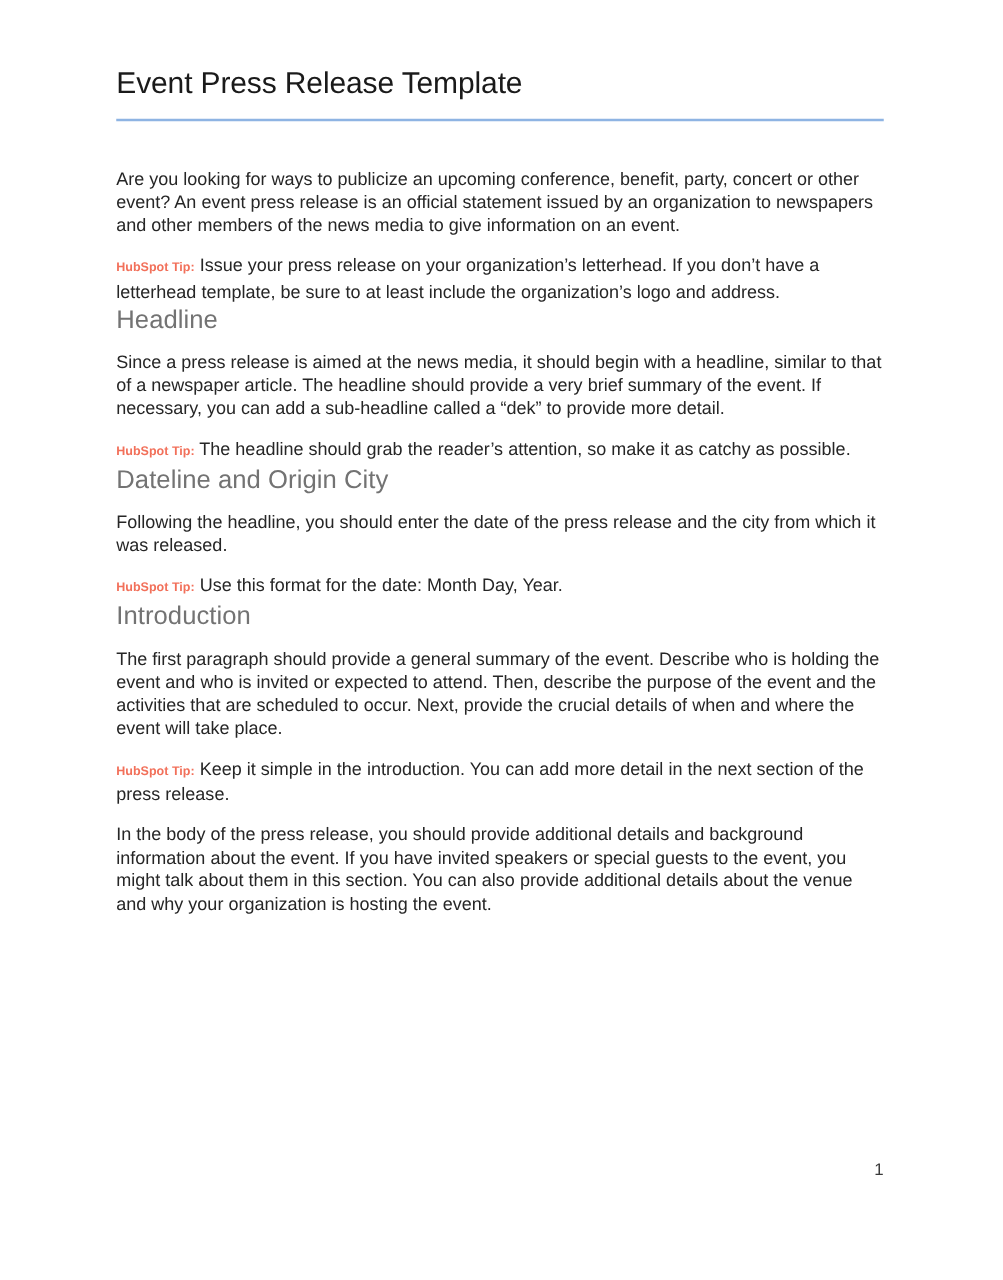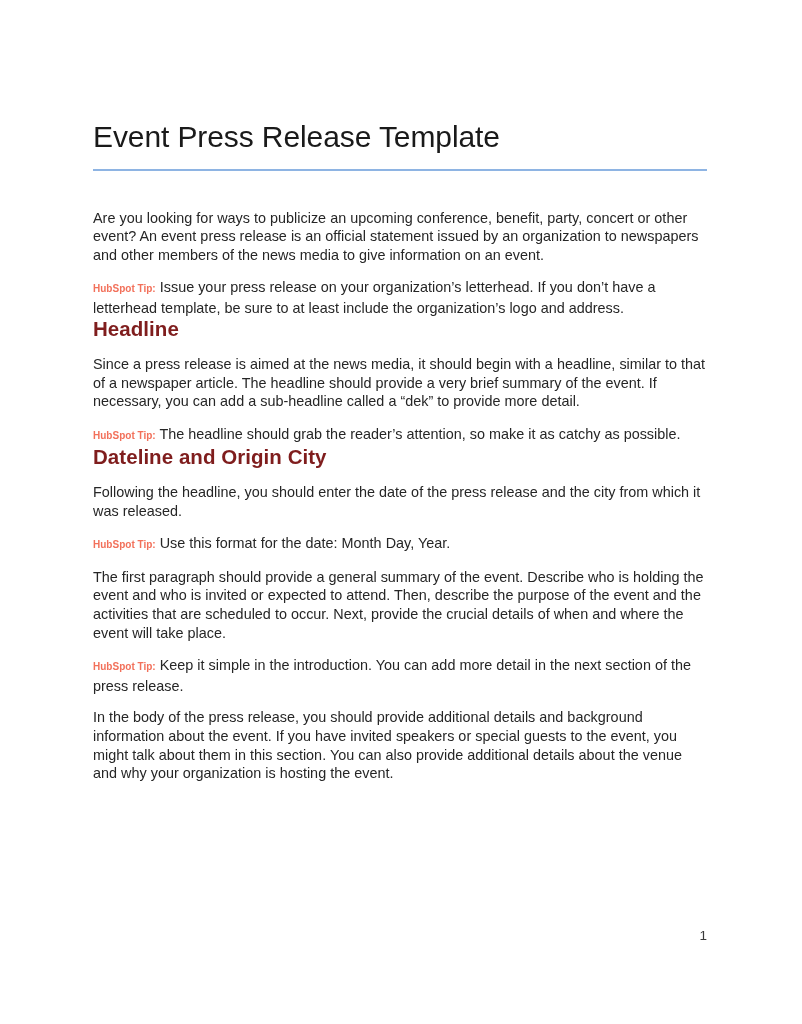--- a/index.html
+++ b/index.html
@@ -21,26 +21,26 @@
     box-sizing: border-box;
     overflow: hidden;
   }
   .content {
     position: absolute;
     left: 93px;
     top: 0;
     width: 614px;
   }
   .doc-title {
-    font-size: 30px;
+    font-size: 24px;
     font-weight: 400;
     color: #1a1a1a;
     letter-spacing: -0.1px;
     margin: 0;
-    padding-top: 120px;
+    padding-top: 53px;
     line-height: 1.15;
   }
   .title-rule {
     margin-top: 14px;
     height: 2px;
     background: #8eb4e3;
     width: 614px;
   }
   p {
     margin: 0;
@@ -55,22 +55,22 @@
   .first-para {
     margin-top: 38px;
   }
   .tip-label {
     color: #f2705a;
     font-size: 10px;
     font-weight: bold;
   }
   h2.section-heading {
     font-size: 20.5px;
-    font-weight: 700;
-    color: #7f1d1d;
+    font-weight: 400;
+    color: #737373;
     margin: 0;
     line-height: 1.2;
     letter-spacing: 0.05px;
   }
   .sec-headline { margin-top: 36px; }
   .sec-dateline { margin-top: 43px; }
   .sec-introduction { margin-top: 43px; }
   .sec-body { margin-top: 44px; }
   .heading-gap { margin-top: 13px; }
   .page-number {
@@ -105,20 +105,21 @@
     <p class="para-gap">
       <span class="tip-label">HubSpot Tip:</span><span> The headline should grab the reader’s attention, so make it as catchy as possible.</span>
     </p>
 
     <h2 class="section-heading sec-dateline">Dateline and Origin City</h2>
     <p class="heading-gap">Following the headline, you should enter the date of the press release and the city from which it was released.</p>
     <p class="para-gap">
       <span class="tip-label">HubSpot Tip:</span><span> Use this format for the date: Month Day, Year.</span>
     </p>
 
+    <h2 class="section-heading sec-introduction">Introduction</h2>
     <p class="heading-gap">The first paragraph should provide a general summary of the event. Describe who is holding the event and who is invited or expected to attend. Then, describe the purpose of the event and the activities that are scheduled to occur. Next, provide the crucial details of when and where the event will take place.</p>
     <p class="para-gap">
       <span class="tip-label">HubSpot Tip:</span><span> Keep it simple in the introduction. You can add more detail in the next section of the press release.</span>
     </p>
 
     <p class="heading-gap">In the body of the press release, you should provide additional details and background information about the event. If you have invited speakers or special guests to the event, you might talk about them in this section. You can also provide additional details about the venue and why your organization is hosting the event.</p>
 
   </div>
 
   <div class="page-number">1</div>

